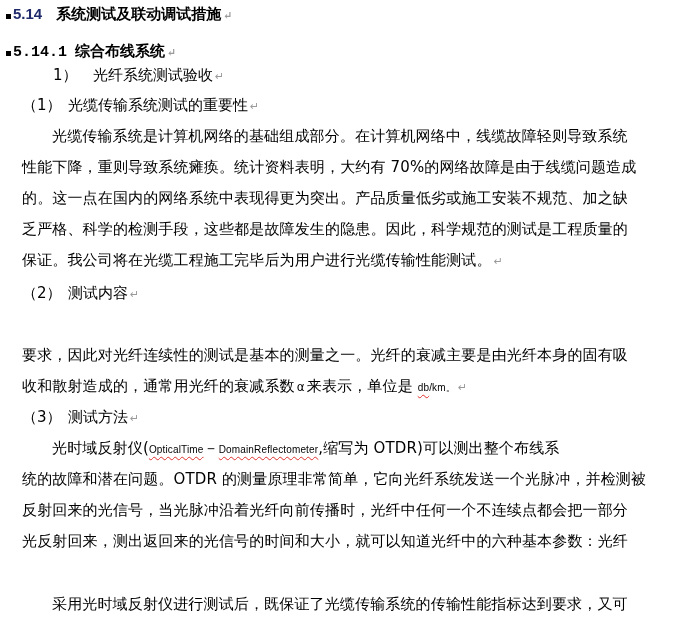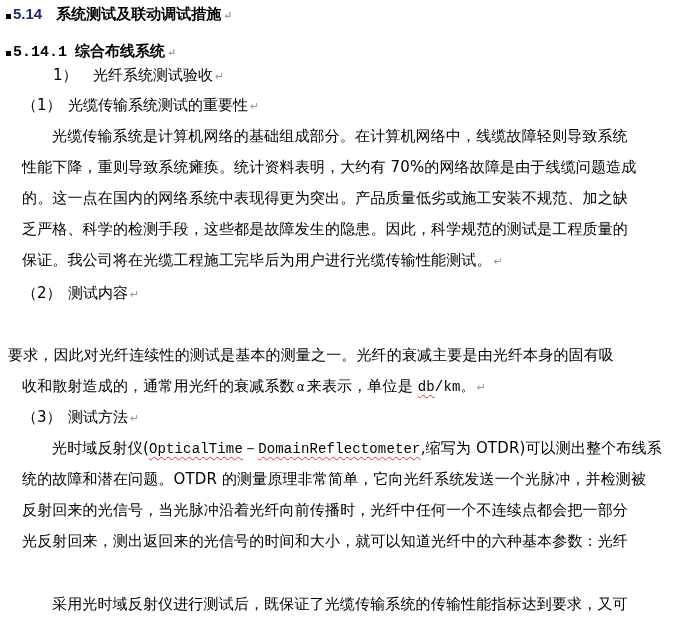--- a/index.html
+++ b/index.html
@@ -11,21 +11,21 @@
   .page { position: absolute; left: 0; top: 0; width: 684px; height: 620px; }
   .line { position: absolute; left: 0; white-space: nowrap; font-size: 15px; line-height: 20px; }
   .bullet { display: inline-block; width: 5px; height: 5px; background: #000; margin-right: 2px; vertical-align: middle; position: relative; top: 1px; }
   .h1 { font-weight: bold; font-size: 15px; font-family: "DejaVu Serif", "Liberation Serif", serif; }
   .h1 .num { font-family: "Liberation Sans", sans-serif; font-weight: bold; color: #1f2a6b; margin-right: 14px; }
   .h2 { font-weight: bold; font-family: "DejaVu Serif", "Liberation Serif", serif; font-size: 15px; }
   .h2 .num { font-family: "Liberation Mono", monospace; margin-right: 8px; }
   .para-mark { color: #9a9a9a; font-size: 11px; margin-left: 2px; }
   .body-line { font-size: 15px; letter-spacing: 0.15px; }
   .squiggle { text-decoration: underline wavy #e03030; text-underline-offset: 3px; text-decoration-thickness: 1px; }
-  .mono { font-family: Liberation Mono, monospace; font-size: 14px; }
+  .mono { font-family: Liberation Sans, sans-serif; font-size: 10px; }
 </style>
 </head>
 <body>
 
 <div class="page">
 
   <div class="line h1" style="top:4px;left:6px;">
     <span class="bullet"></span><span class="num">5.14</span><span>系统测试及联动调试措施</span><span class="para-mark">↵</span>
   </div>
 
@@ -46,21 +46,21 @@
   <div class="line body-line" style="top:188px;left:22px;">的。这一点在国内的网络系统中表现得更为突出。产品质量低劣或施工安装不规范、加之缺</div>
   <div class="line body-line" style="top:219px;left:22px;">乏严格、科学的检测手段，这些都是故障发生的隐患。因此，科学规范的测试是工程质量的</div>
   <div class="line body-line" style="top:250px;left:22px;">
     <span>保证。我公司将在光缆工程施工完毕后为用户进行光缆传输性能测试。</span><span class="para-mark">↵</span>
   </div>
 
   <div class="line" style="top:283px;left:22px;">
     <span style="display:inline-block;width:46px;">（2）</span><span>测试内容</span><span class="para-mark">↵</span>
   </div>
 
-  <div class="line body-line" style="top:345px;left:8px;text-align:center;">要求，因此对光纤连续性的测试是基本的测量之一。光纤的衰减主要是由光纤本身的固有吸</div>
+  <div class="line body-line" style="top:345px;left:22px;text-align:center;">要求，因此对光纤连续性的测试是基本的测量之一。光纤的衰减主要是由光纤本身的固有吸</div>
   <div class="line body-line" style="top:376px;left:22px;">
     <span>收和散射造成的，通常用光纤的衰减系数</span><span style="font-size:12px;margin:0 2px;">α</span><span>来表示，单位是 </span><span class="mono squiggle">db</span><span class="mono">/km。</span><span class="para-mark">↵</span>
   </div>
 
   <div class="line" style="top:407px;left:22px;">
     <span style="display:inline-block;width:46px;">（3）</span><span>测试方法</span><span class="para-mark">↵</span>
   </div>
 
   <div class="line body-line" style="top:438px;left:52px;">
     <span>光时域反射仪(</span><span class="mono squiggle">OpticalTime</span><span>－</span><span class="mono squiggle">DomainReflectometer</span><span>,缩写为 OTDR)可以测出整个布线系</span>

